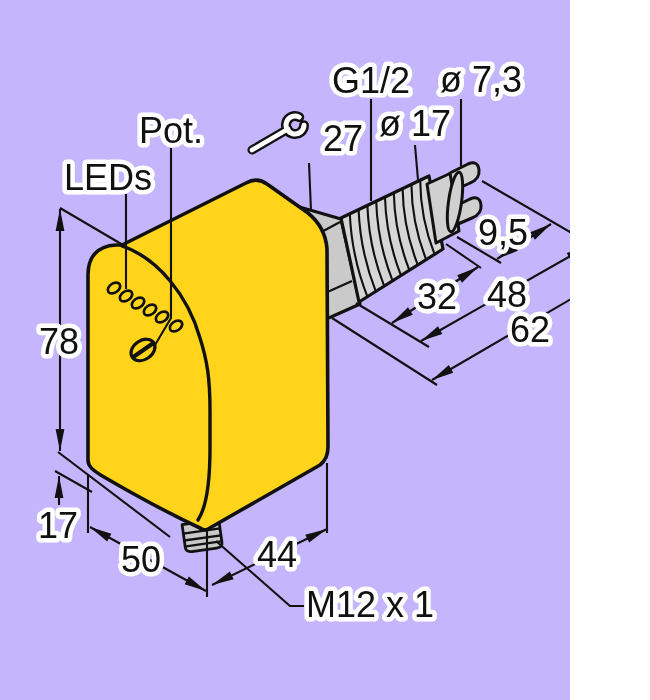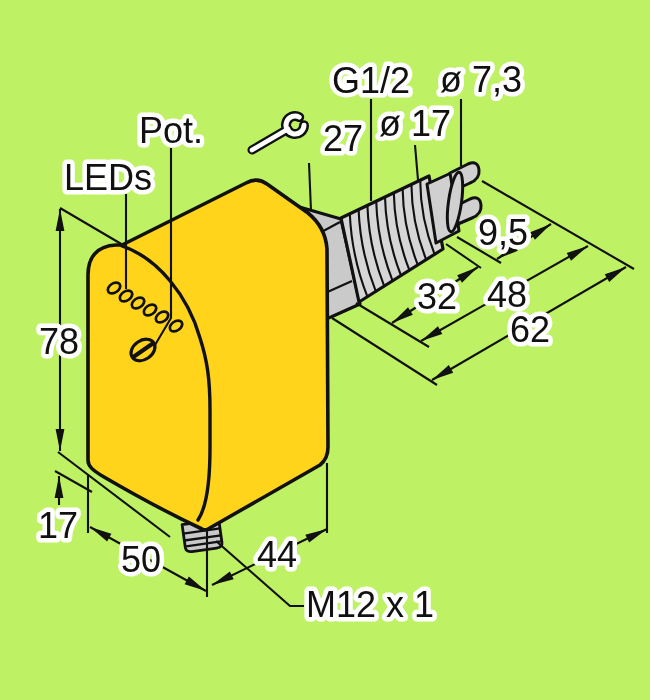--- a/index.html
+++ b/index.html
@@ -1,16 +1,16 @@
 <!DOCTYPE html>
 <html><head>
 <meta charset="utf-8">
 <style>
   html,body{margin:0;padding:0;background:#ffffff;}
-  .stage{width:650px;height:700px;position:relative;background:#bef264;overflow:hidden;}
+  .stage{width:570px;height:700px;position:relative;background:#c4b5fd;overflow:hidden;}
   svg{display:block;}
   .t{font-family:"Liberation Sans","DejaVu Sans",sans-serif;
      font-size:36px;fill:#111;paint-order:stroke;stroke:#fff;stroke-width:9px;
      stroke-linejoin:round;}
   .outline{stroke:#111;stroke-linejoin:round;stroke-linecap:round;}
   .dim{stroke:#111;stroke-width:2.1;fill:none;}
   .thin{stroke:#111;stroke-width:2.3;fill:none;}
 </style>
 </head>
 <body>

